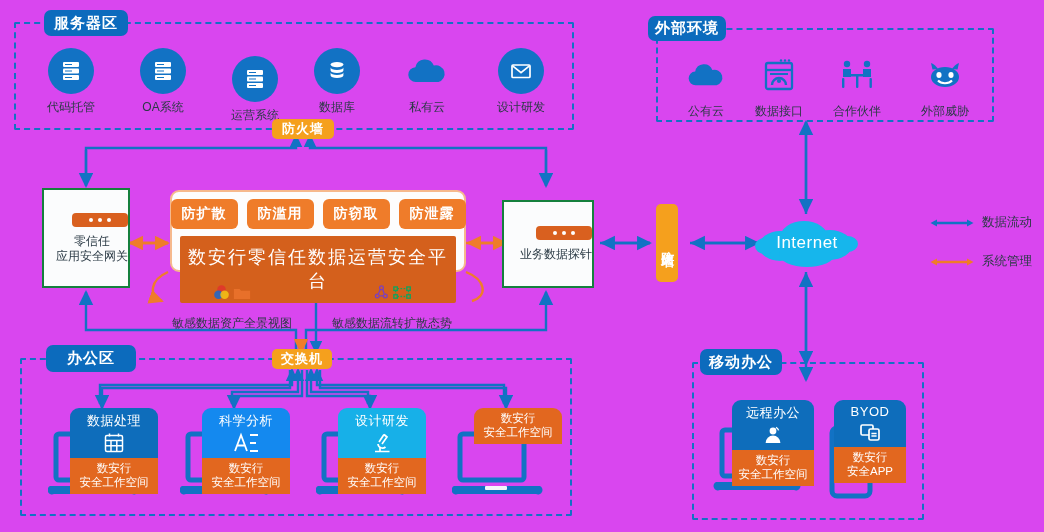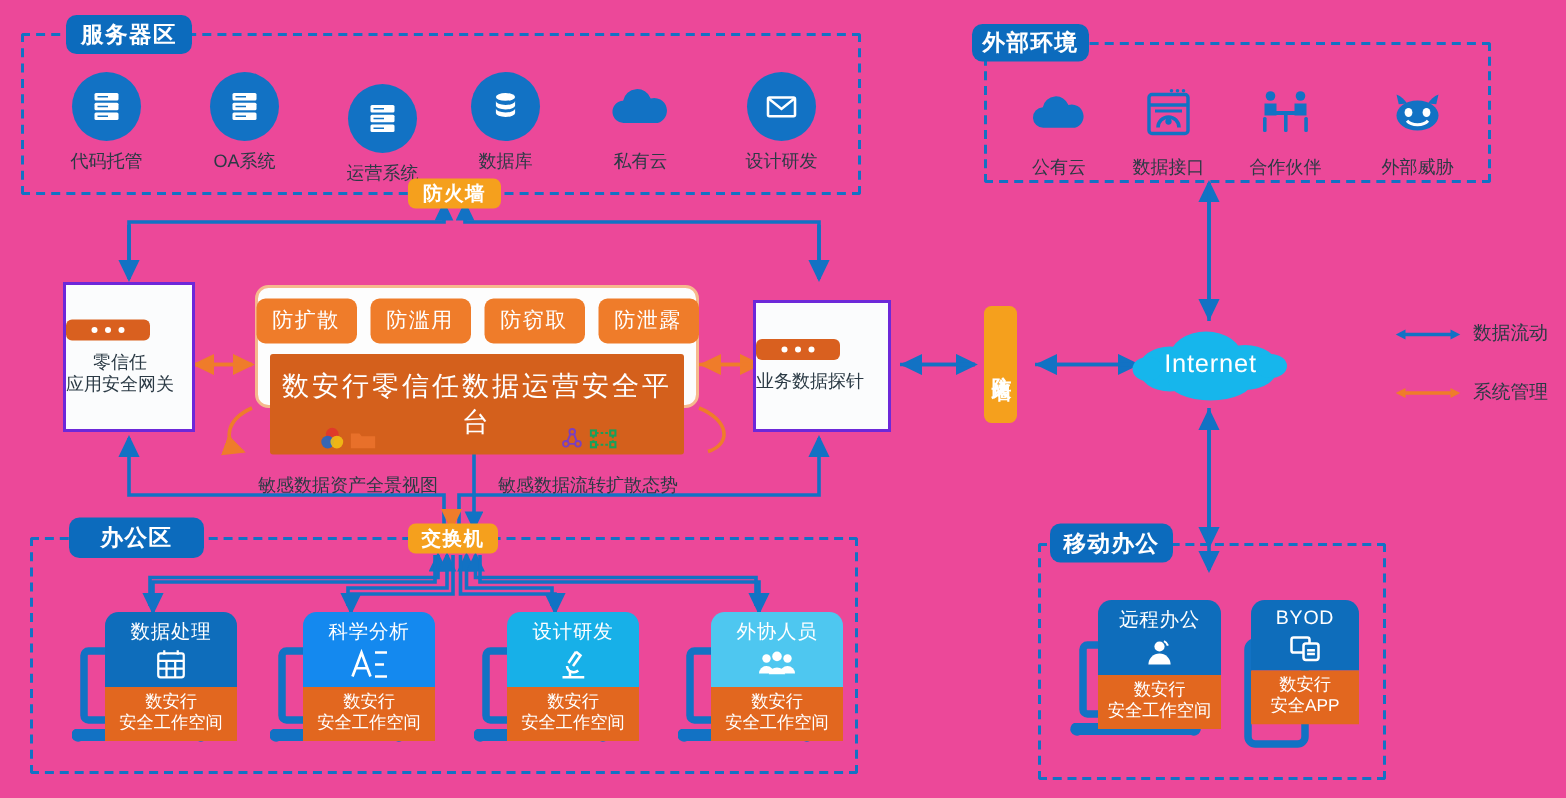--- a/index.html
+++ b/index.html
@@ -4,21 +4,21 @@
 <style>
   * { box-sizing: border-box; }
   html, body {
     margin: 0; padding: 0;
     background: #f4f7fa;
     font-family: "Liberation Sans", "DejaVu Sans", sans-serif;
   }
   #canvas {
     position: relative;
     width: 1044px; height: 532px;
-    background: #ec4899;
+    background: #d946ef;
     overflow: hidden;
     padding-left: 19px;
   }
   svg.wires {
     position: absolute; left: 0; top: 0;
     width: 1044px; height: 532px;
     pointer-events: none;
   }
   
   .zone {
@@ -72,25 +72,25 @@
     letter-spacing: 1px;
   }
   .chip.vert {
     writing-mode: vertical-rl;
     letter-spacing: 2px;
     line-height: 1.1;
   }
   
   .obox {
     position: absolute;
-    border: 2px solid #6d28d9;
+    border: 2px solid #15803d;
     background: #fbfcfd;
     z-index: 5;
     display: flex; flex-direction: column;
-    align-items: flex-start; justify-content: center;
+    align-items: flex-end; justify-content: center;
   }
   .obox .bar {
     width: 56px; height: 14px;
     background: #d9601f;
     border-radius: 4px;
     display: flex; align-items: center; justify-content: center;
     gap: 5px;
     margin-bottom: 7px;
   }
   .obox .bar i { width: 4px; height: 4px; border-radius: 50%; background: #fff; display:block; }
@@ -105,21 +105,21 @@
     background: #fdfdfd;
     z-index: 5;
     padding: 7px 8px 0 8px;
   }
   #platform-tags {
     display: flex; gap: 9px; justify-content: center;
   }
   .ptag {
     background: #ef7c2a;
     color: #fff;
-    font-size: 14px; font-weight: normal;
+    font-size: 14px; font-weight: bold;
     border-radius: 6px;
     padding: 6px 11px;
     letter-spacing: 1px;
     white-space: nowrap;
   }
   #platform-bar {
     margin-top: 7px;
     background: #d4601c;
     color: #fff;
     font-size: 18px;
@@ -549,33 +549,20 @@
     </div>
   </div>
 
   <div class="ws" style="left:452px; top:408px; width:110px; height:96px;">
     <svg width="110" height="96" viewBox="0 0 110 96" style="position:absolute;left:0;top:8px;">
       <rect x="8" y="18" width="64" height="46" rx="3" fill="none" stroke="#1272c4" stroke-width="5"></rect>
       <path d="M2,70 h86 a4,4 0 0 1 -4,8 h-78 a4,4 0 0 1 -4,-8 z" fill="#1272c4"></path>
       <rect x="33" y="70" width="22" height="4" rx="1" fill="#f4f7fa"></rect>
     </svg>
     <div class="screenbox">
-      <div class="head" style="background:#4ec7f0;">
-        <div class="t">外协人员</div>
-        <div class="g">
-          <svg width="26" height="20" viewBox="0 0 26 20" fill="#fff">
-              <circle cx="6" cy="6" r="2.8"></circle>
-              <circle cx="13" cy="4.6" r="3.2"></circle>
-              <circle cx="20" cy="6" r="2.8"></circle>
-              <path d="M1,16 a5,5 0 0 1 10,0 z"></path>
-              <path d="M7.5,16.5 a5.6,5.6 0 0 1 11,0 z"></path>
-              <path d="M15,16 a5,5 0 0 1 10,0 z"></path>
-            </svg>
-        </div>
-      </div>
       <div class="foot">
         <span>数安行</span><br>
         <span>安全工作空间</span>
       </div>
     </div>
   </div>
 
   <div class="zone" style="left:692px; top:362px; width:232px; height:158px;"></div>
   <div class="zone-label" style="left:700px; top:349px; width:82px; height:26px;">移动办公</div>
 

